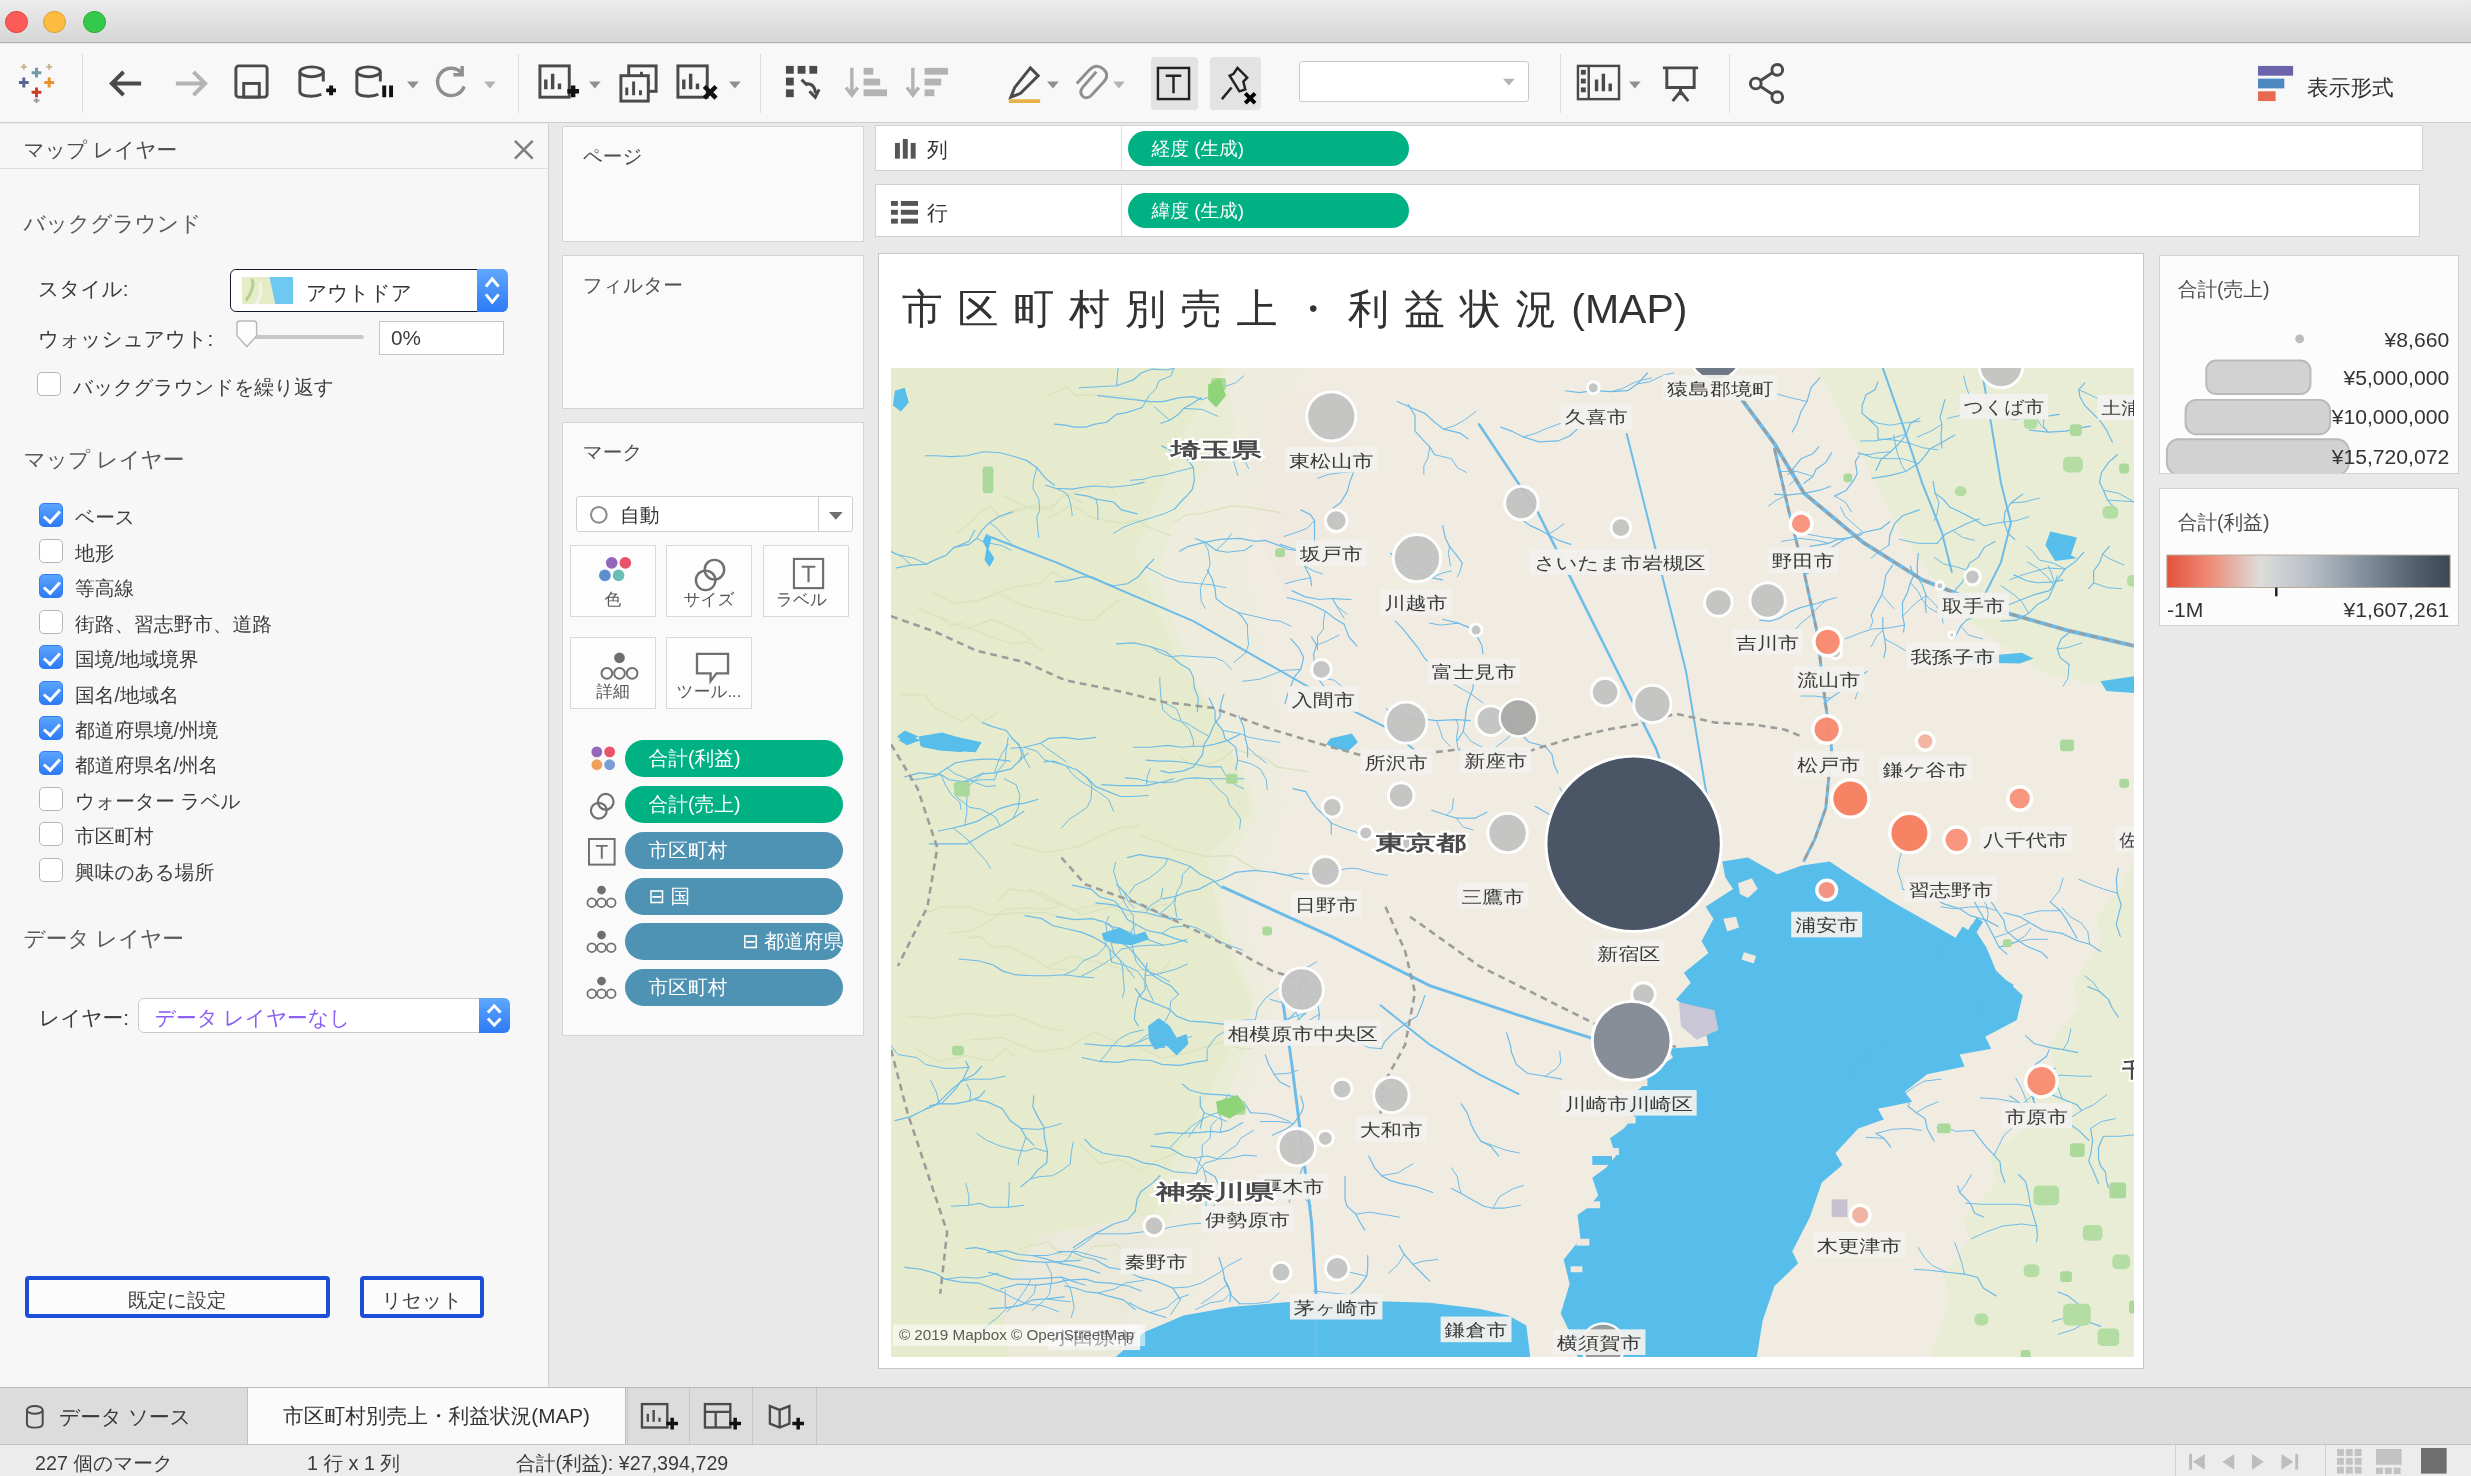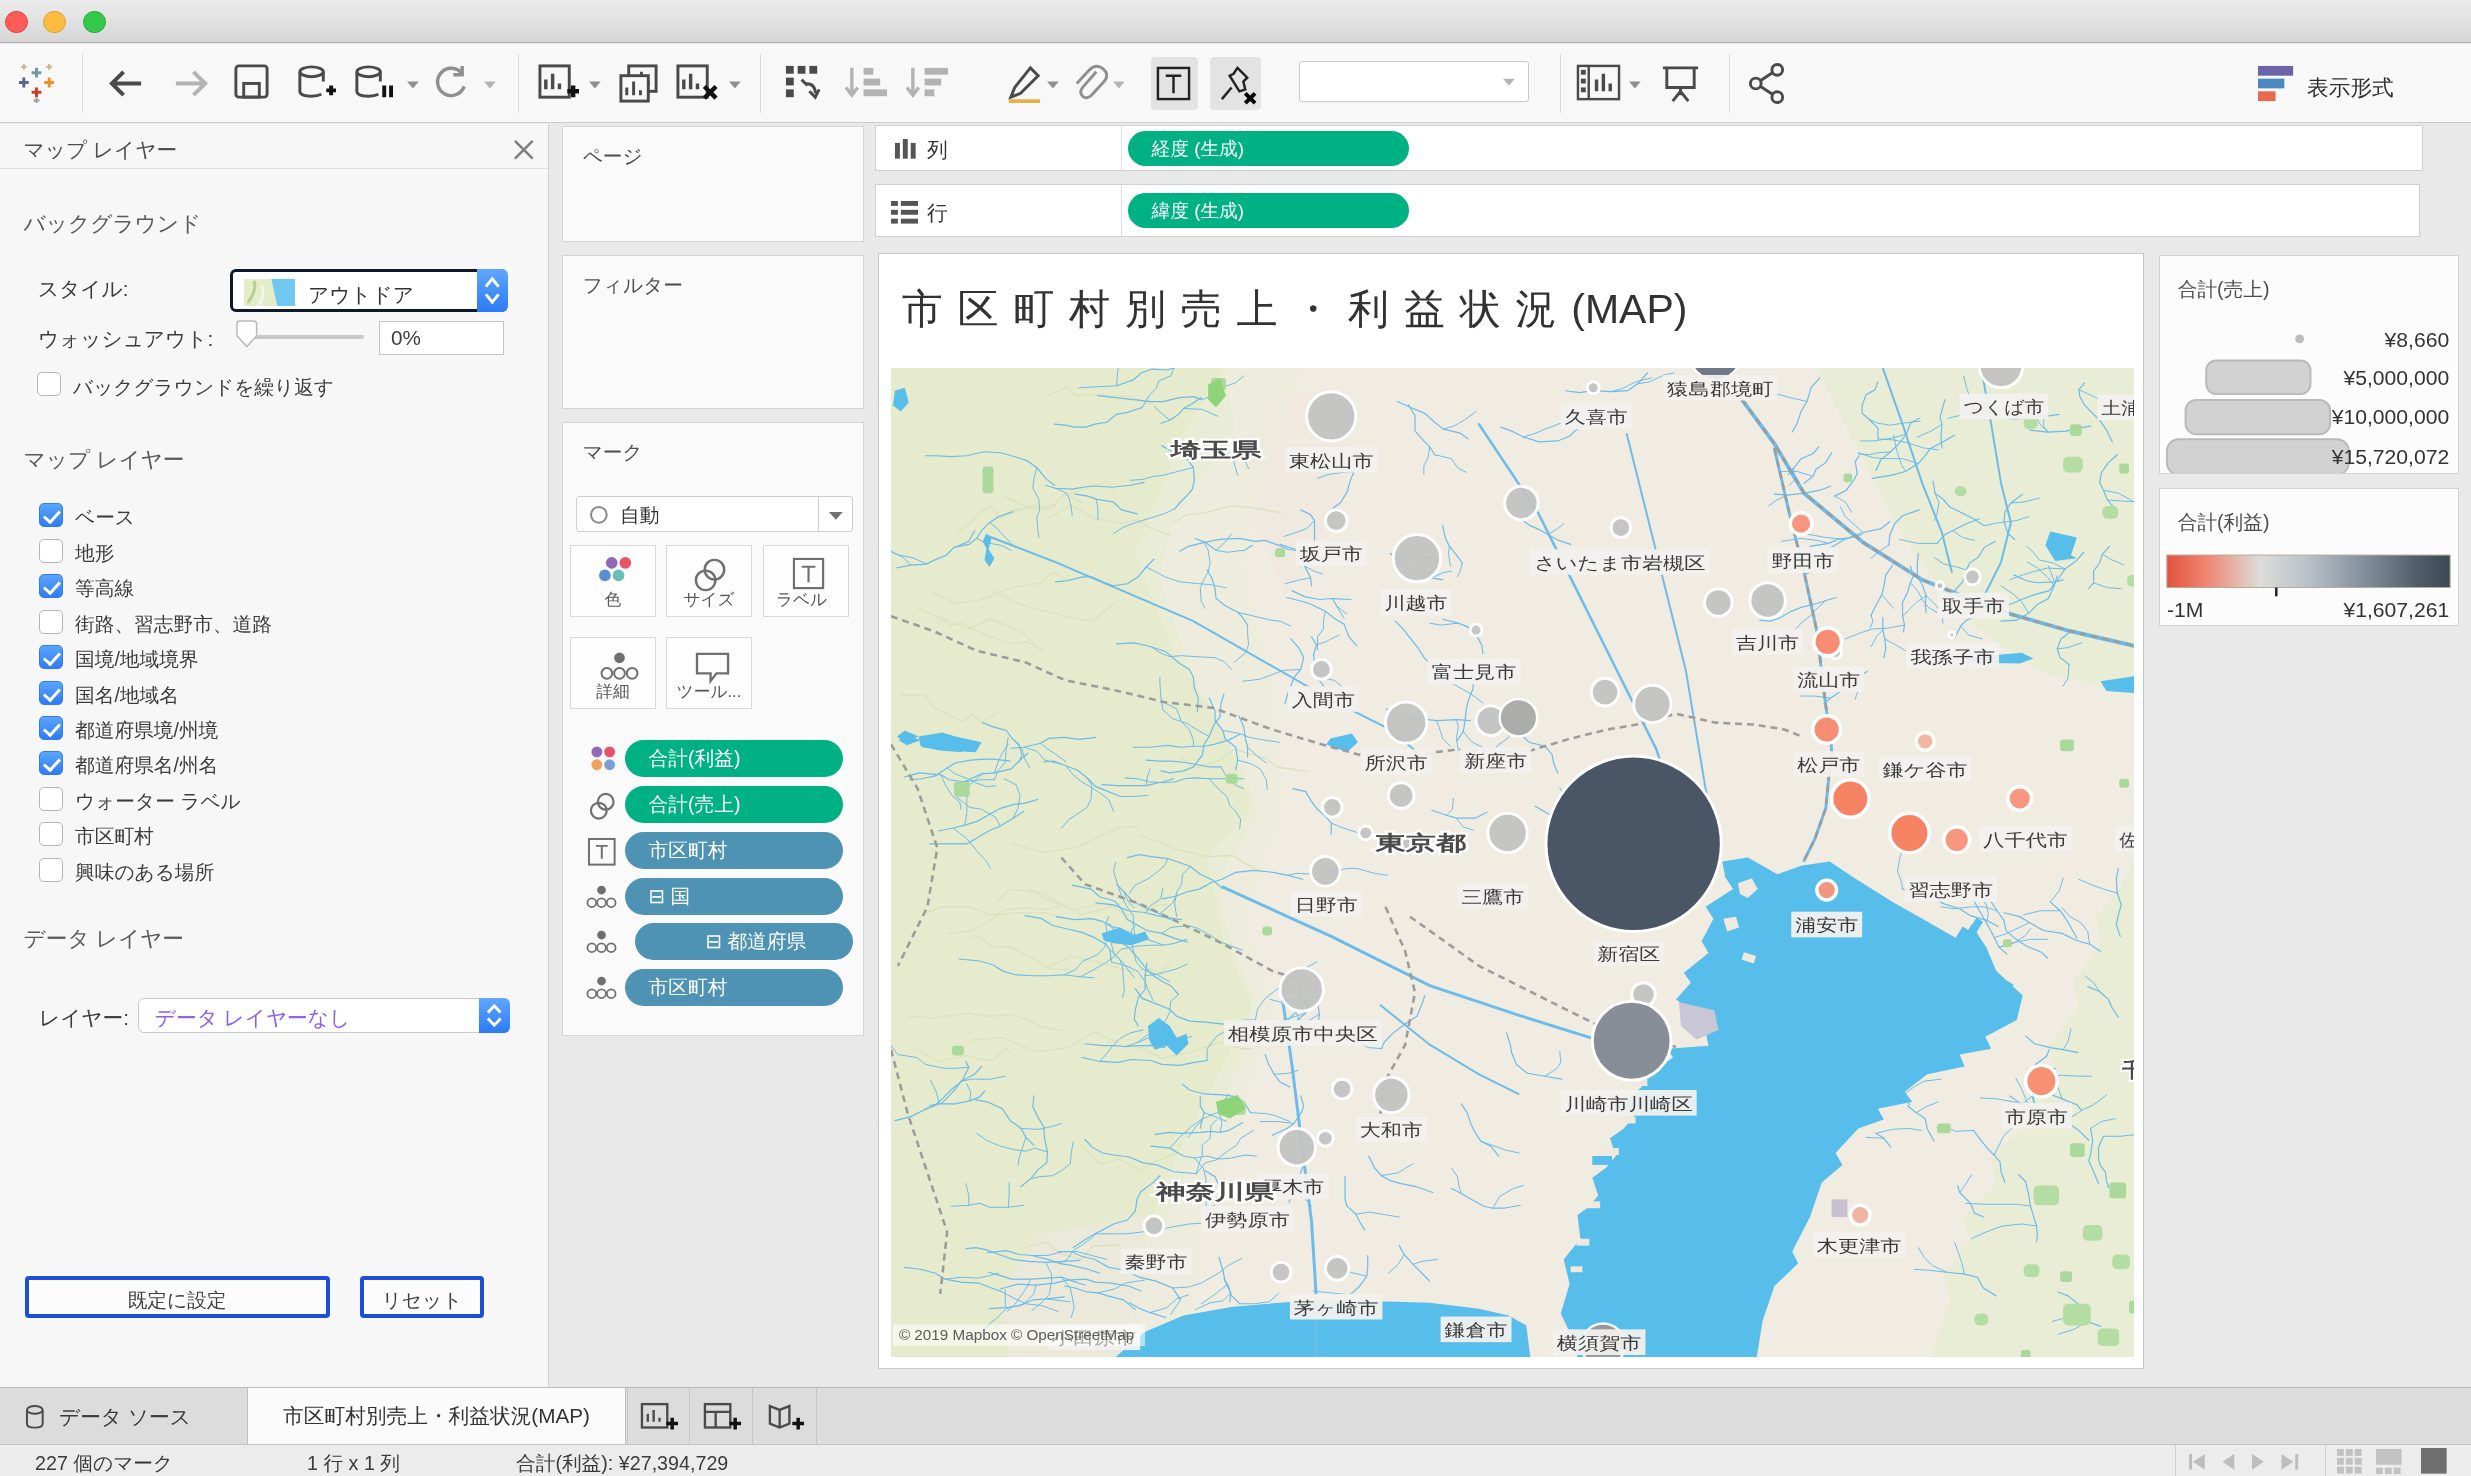--- a/index.html
+++ b/index.html
@@ -199,21 +199,21 @@
 </div>
 
 <div id="leftpanel">
  <div class="lp-h1" style="top:11.8px;left:23.6px">マップ レイヤー</div>
  <svg class="abs" style="left:511px;top:12.8px" width="25.6" height="25.6" viewBox="0 0 26 26">
       <path d="M4 4 L22 22 M22 4 L4 22" stroke="#7e7e7e" stroke-width="2.6"></path>
     </svg>
  <div class="abs" style="left:0;top:44px;width:549px;height:1px;background:#dedede"></div>
  <div class="lp-sec" style="top:85px;font-size:21.7px">バックグラウンド</div>
  <div class="lp-lbl" style="left:38px;top:151px;font-size:20.7px">スタイル:</div>
- <div class="abs" style="left:230px;top:145px;width:277px;height:43px;background:#fff;border:3px solid #0f172a;border-radius:5.9px">
+ <div class="abs" style="left:230px;top:145px;width:277px;height:43px;background:#fff;border:1px solid #0f172a;border-radius:5.9px">
    <svg class="abs" style="left:10.8px;top:6.9px" width="51" height="27.6" viewBox="0 0 52 28">
         <rect width="52" height="28" fill="#e4ecc8"></rect>
         <polygon points="28,0 52,0 52,28 34,28" fill="#6fc8f0"></polygon>
         <path d="M4 24 Q14 10 10 2" stroke="#b7cf8e" stroke-width="3" fill="none"></path>
         <path d="M14 28 Q22 16 18 6" stroke="#f6f3ec" stroke-width="3" fill="none"></path>
       </svg>
    <span class="abs" style="left:75px;top:8.9px;font-size:20.7px;color:#333">アウトドア</span>
  </div>
  <div class="abs" style="left:477px;top:145px;width:30.5px;height:43px;background:linear-gradient(#5fa7fd,#2d7af5);border-radius:0 5.9px 5.9px 0">
    <svg width="30.5" height="43" viewBox="0 0 31 44">
@@ -344,21 +344,21 @@
       <circle cx="17" cy="20" r="4.5" fill="none" stroke="#6f6f6f" stroke-width="1.8"></circle>
       <circle cx="27" cy="20" r="4.5" fill="none" stroke="#6f6f6f" stroke-width="1.8"></circle>
     </svg>
   <div class="pill blue" style="left:62px;top:455px;width:218px;height:37px;line-height:37px;border-radius:18.7px;text-align:left;padding-left:23.6px;font-size:19.7px">⊟ 国</div>
   <svg class="abs" style="left:21.7px;top:505px" width="33" height="29.6" viewBox="0 0 34 30">
       <circle cx="17" cy="7" r="4.5" fill="#6f6f6f"></circle>
       <circle cx="7" cy="20" r="4.5" fill="none" stroke="#6f6f6f" stroke-width="1.8"></circle>
       <circle cx="17" cy="20" r="4.5" fill="none" stroke="#6f6f6f" stroke-width="1.8"></circle>
       <circle cx="27" cy="20" r="4.5" fill="none" stroke="#6f6f6f" stroke-width="1.8"></circle>
     </svg>
-  <div class="pill blue" style="left:72px;top:500px;width:218px;height:37px;line-height:37px;border-radius:18.7px;text-align:center;padding-left:23.6px;font-size:19.7px">⊟ 都道府県</div>
+  <div class="pill blue" style="left:62px;top:500px;width:218px;height:37px;line-height:37px;border-radius:18.7px;text-align:right;padding-left:23.6px;font-size:19.7px">⊟ 都道府県</div>
   <svg class="abs" style="left:21.7px;top:551px" width="33" height="29.6" viewBox="0 0 34 30">
       <circle cx="17" cy="7" r="4.5" fill="#6f6f6f"></circle>
       <circle cx="7" cy="20" r="4.5" fill="none" stroke="#6f6f6f" stroke-width="1.8"></circle>
       <circle cx="17" cy="20" r="4.5" fill="none" stroke="#6f6f6f" stroke-width="1.8"></circle>
       <circle cx="27" cy="20" r="4.5" fill="none" stroke="#6f6f6f" stroke-width="1.8"></circle>
     </svg>
   <div class="pill blue" style="left:62px;top:546px;width:218px;height:37px;line-height:37px;border-radius:18.7px;text-align:left;padding-left:23.6px;font-size:19.7px">市区町村</div>
 </div>
 
 <div class="shelf" style="left:875px;top:125px;width:1548px;height:46px">

